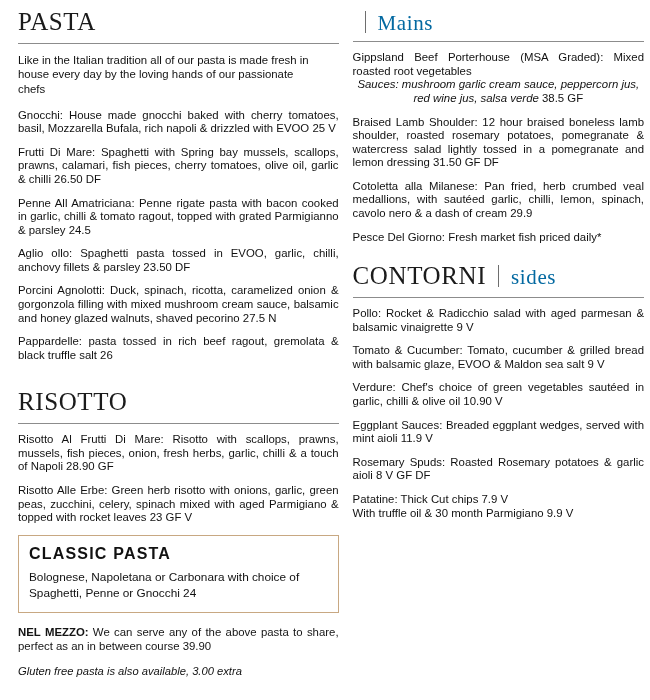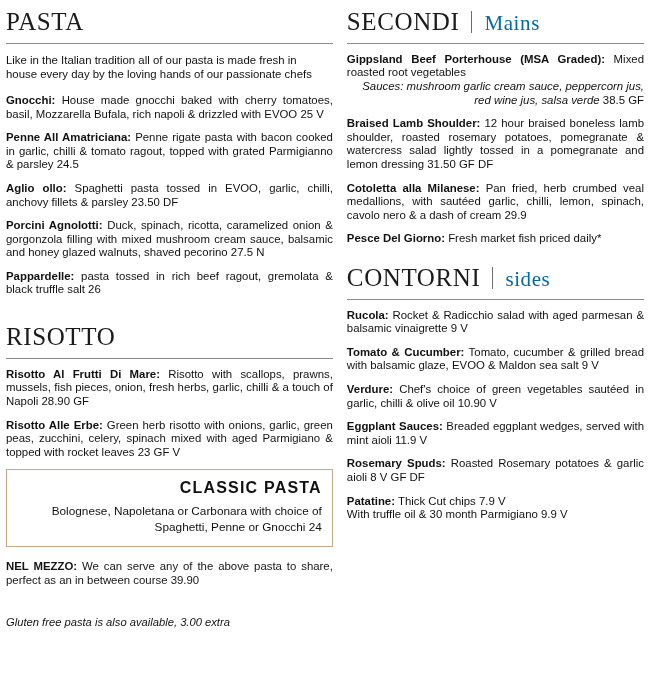--- a/index.html
+++ b/index.html
@@ -12,21 +12,21 @@
     background: #ffffff;
     font-family: "Liberation Sans", sans-serif;
     color: #141414;
     overflow: hidden;
   }
   .menu {
     display: flex;
     width: 650px;
     height: 700px;
     box-sizing: border-box;
-    padding: 6px 6px 0 6px;
+    padding: 6px 6px 0 18px;
   }
   .col {
     box-sizing: border-box;
   }
   .col-left {
     width: 340px;
     padding-right: 10px;
   }
   .col-right {
     width: 304px;
@@ -72,61 +72,61 @@
     margin: 0 0 10px 0;
     font-size: 11.4px;
     line-height: 13.6px;
     text-align: justify;
     color: #111;
   }
   .item:last-child {
     margin-bottom: 6px;
   }
   .item .name {
-    font-weight: bold;
+    font-weight: normal;
   }
   .intro {
     font-size: 11.4px;
     line-height: 14.6px;
     margin: 0 16px 12px 0;
     color: #111;
   }
   .sub-line {
     font-size: 11.4px;
     line-height: 13.6px;
     font-style: italic;
-    text-align: right;
+    text-align: center;
   }
   .sub-line .plain {
     font-style: normal;
   }
 
   .classic-box {
     border: 1.5px solid #c8a882;
     padding: 9px 10px 11px 10px;
     margin: 10px 0 12px 0;
-    text-align: right;
+    text-align: left;
   }
   .classic-title {
     font-size: 16px;
     font-weight: bold;
     letter-spacing: 1.2px;
     margin-bottom: 6px;
     color: #111;
   }
   .classic-body {
     font-size: 11.8px;
     line-height: 16px;
     color: #111;
   }
 
   .footer-item {
     font-size: 11.4px;
     line-height: 14px;
-    margin-bottom: 28px;
+    margin-bottom: 11px;
     text-align: justify;
   }
   .footer-item .name {
     font-weight: bold;
   }
   .footer-note {
     font-size: 11.2px;
     font-style: italic;
     line-height: 14px;
     color: #111;
@@ -145,20 +145,23 @@
       <span class="title">PASTA</span>
     </div>
     <div class="rule"></div>
 
     <div class="intro">Like in the Italian tradition all of our pasta is made fresh in house every day by the loving hands of our passionate chefs</div>
 
     <div class="item">
       <span class="name">Gnocchi:</span><span> House made gnocchi baked with cherry tomatoes, basil, Mozzarella Bufala, rich napoli &amp; drizzled with EVOO 25 V</span>
     </div>
     <div class="item">
+      <span class="name">Frutti Di Mare:</span><span> Spaghetti with Spring bay mussels, scallops, prawns, calamari, fish pieces, cherry tomatoes, olive oil, garlic &amp; chilli  26.50 DF</span>
+    </div>
+    <div class="item">
       <span class="name">Penne All Amatriciana:</span><span> Penne rigate pasta with bacon cooked in garlic, chilli &amp; tomato ragout, topped with grated Parmigianno &amp; parsley 24.5</span>
     </div>
     <div class="item">
       <span class="name">Aglio ollo:</span><span> Spaghetti pasta tossed in EVOO, garlic, chilli, anchovy fillets &amp; parsley  23.50 DF</span>
     </div>
     <div class="item">
       <span class="name">Porcini Agnolotti:</span><span> Duck, spinach, ricotta, caramelized onion &amp; gorgonzola filling with mixed mushroom cream sauce, balsamic and honey glazed walnuts, shaved pecorino 27.5 N</span>
     </div>
     <div class="item">
       <span class="name">Pappardelle:</span><span>  pasta tossed in rich beef ragout, gremolata &amp; black truffle salt 26</span>
@@ -188,21 +191,20 @@
       <span class="name">NEL MEZZO:</span><span> We can serve any of the above pasta to share, perfect as an in between course  39.90</span>
     </div>
 
     <div class="footer-note">Gluten free pasta is also available, 3.00 extra</div>
 
   </div>
 
   <div class="col col-right">
 
     <div class="section-head">
-      <span class="title">SECONDI</span>
       <span class="divider"></span>
       <span class="sub">Mains</span>
     </div>
     <div class="rule"></div>
 
     <div class="item">
       <span class="name">Gippsland Beef Porterhouse (MSA Graded):</span><span> Mixed roasted root vegetables</span>
       <div class="sub-line"><span>Sauces: mushroom garlic cream sauce, peppercorn jus, red wine jus, salsa verde </span><span class="plain">38.5 GF</span></div>
     </div>
     <div class="item">
@@ -218,21 +220,21 @@
     <div class="gap-sm"></div>
 
     <div class="section-head">
       <span class="title">CONTORNI</span>
       <span class="divider"></span>
       <span class="sub">sides</span>
     </div>
     <div class="rule"></div>
 
     <div class="item">
-      <span class="name">Rucola:</span><span> Rocket &amp; Radicchio salad with aged parmesan &amp; balsamic vinaigrette 9 V</span>
+      <span class="name">Pollo:</span><span> Rocket &amp; Radicchio salad with aged parmesan &amp; balsamic vinaigrette 9 V</span>
     </div>
     <div class="item">
       <span class="name">Tomato &amp; Cucumber:</span><span> Tomato, cucumber &amp; grilled bread with balsamic glaze, EVOO &amp; Maldon sea salt 9 V</span>
     </div>
     <div class="item">
       <span class="name">Verdure:</span><span> Chef's choice of green vegetables sautéed in garlic, chilli &amp; olive oil 10.90 V</span>
     </div>
     <div class="item">
       <span class="name">Eggplant Sauces:</span><span> Breaded eggplant wedges, served with mint aioli 11.9 V</span>
     </div>

